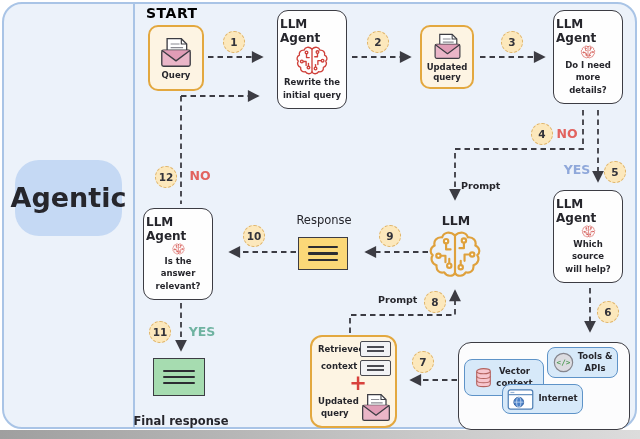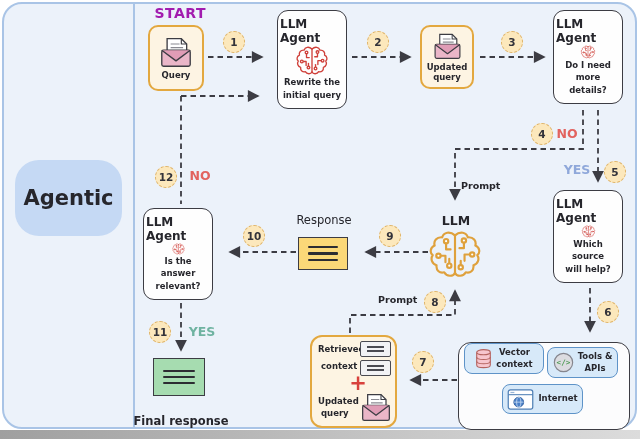--- a/index.html
+++ b/index.html
@@ -12,23 +12,23 @@
   .bottom-strip{position:absolute;left:0;top:430px;width:640px;height:9px;
     background:linear-gradient(90deg,#9f9f9f,#c2c2c2 55%,#dcdcdc);}
   .canvas{position:absolute;left:2px;top:2px;width:631px;height:423px;
     background:#ecf2fa;border:2px solid #a9c4e6;border-radius:20px;}
   .divider{position:absolute;left:133px;top:4px;width:2px;height:424px;background:#a9c4e6;}
   .overlay{position:absolute;left:0;top:0;width:640px;height:439px;pointer-events:none;}
   .conn{stroke:#3c3c43;stroke-width:1.8;fill:none;stroke-dasharray:5.5 4;}
 
   .title-box{position:absolute;left:15px;top:160px;width:107px;height:76px;
     background:#c5d9f4;border-radius:24px;display:flex;flex-direction:row;
-    align-items:center;justify-content:center;font-weight:bold;font-size:21px;line-height:1.18;}
-  .start-label{position:absolute;left:146px;top:5px;width:60px;text-align:right;
-    font-weight:bold;font-size:14px;color:#a21caf;letter-spacing:.5px;}
+    align-items:center;justify-content:center;font-weight:bold;font-size:27px;line-height:1.18;}
+  .start-label{position:absolute;left:146px;top:5px;width:60px;text-align:left;
+    font-weight:bold;font-size:14px;color:#000000;letter-spacing:.5px;}
 
   .cream{position:absolute;background:#fdf4e3;border:2px solid #e3a83f;border-radius:10px;
     box-sizing:border-box;display:flex;flex-direction:column;align-items:center;
     justify-content:center;gap:2px;}
   .cream .lbl{font-size:8.5px;text-align:center;line-height:1.2;font-weight:600;}
   .cream .lbl span{display:block;}
 
   .agent{position:absolute;background:#fefefe;border:1.8px solid #3c3c43;border-radius:11px;
     box-sizing:border-box;display:flex;flex-direction:column;align-items:center;
     justify-content:space-between;padding:6px 2px 7px;}
@@ -226,21 +226,21 @@
     </div>
   <span class="plus">+</span>
   <span class="txt" style="left:6px;top:59px;">Updated</span>
   <span class="txt" style="left:9px;top:71px;">query</span>
   <svg style="position:absolute;left:47px;top:55px;" width="34" height="30" viewBox="0 0 40 36">
       <use href="#envshape"></use>
     </svg>
 </div>
 
 <div class="sources">
-  <div class="chip" style="left:5px;top:0;width:80px;height:31px;">
+  <div class="chip" style="left:5px;top:16px;width:80px;height:37px;">
     <svg width="17" height="22" viewBox="0 0 20 24">
       <g fill="#f7c6ce" stroke="#b4635f" stroke-width="1.3">
         <path d="M2 4 V19 A8 3.2 0 0 0 18 19 V4"></path>
         <ellipse cx="10" cy="4" rx="8" ry="3"></ellipse>
       </g>
       <path d="M2 9.5 A8 3 0 0 0 18 9.5 M2 14.5 A8 3 0 0 0 18 14.5" fill="none" stroke="#b4635f" stroke-width="1.2"></path>
     </svg>
     <span class="clbl">
       <span>Vector</span>
       <span>context</span>

